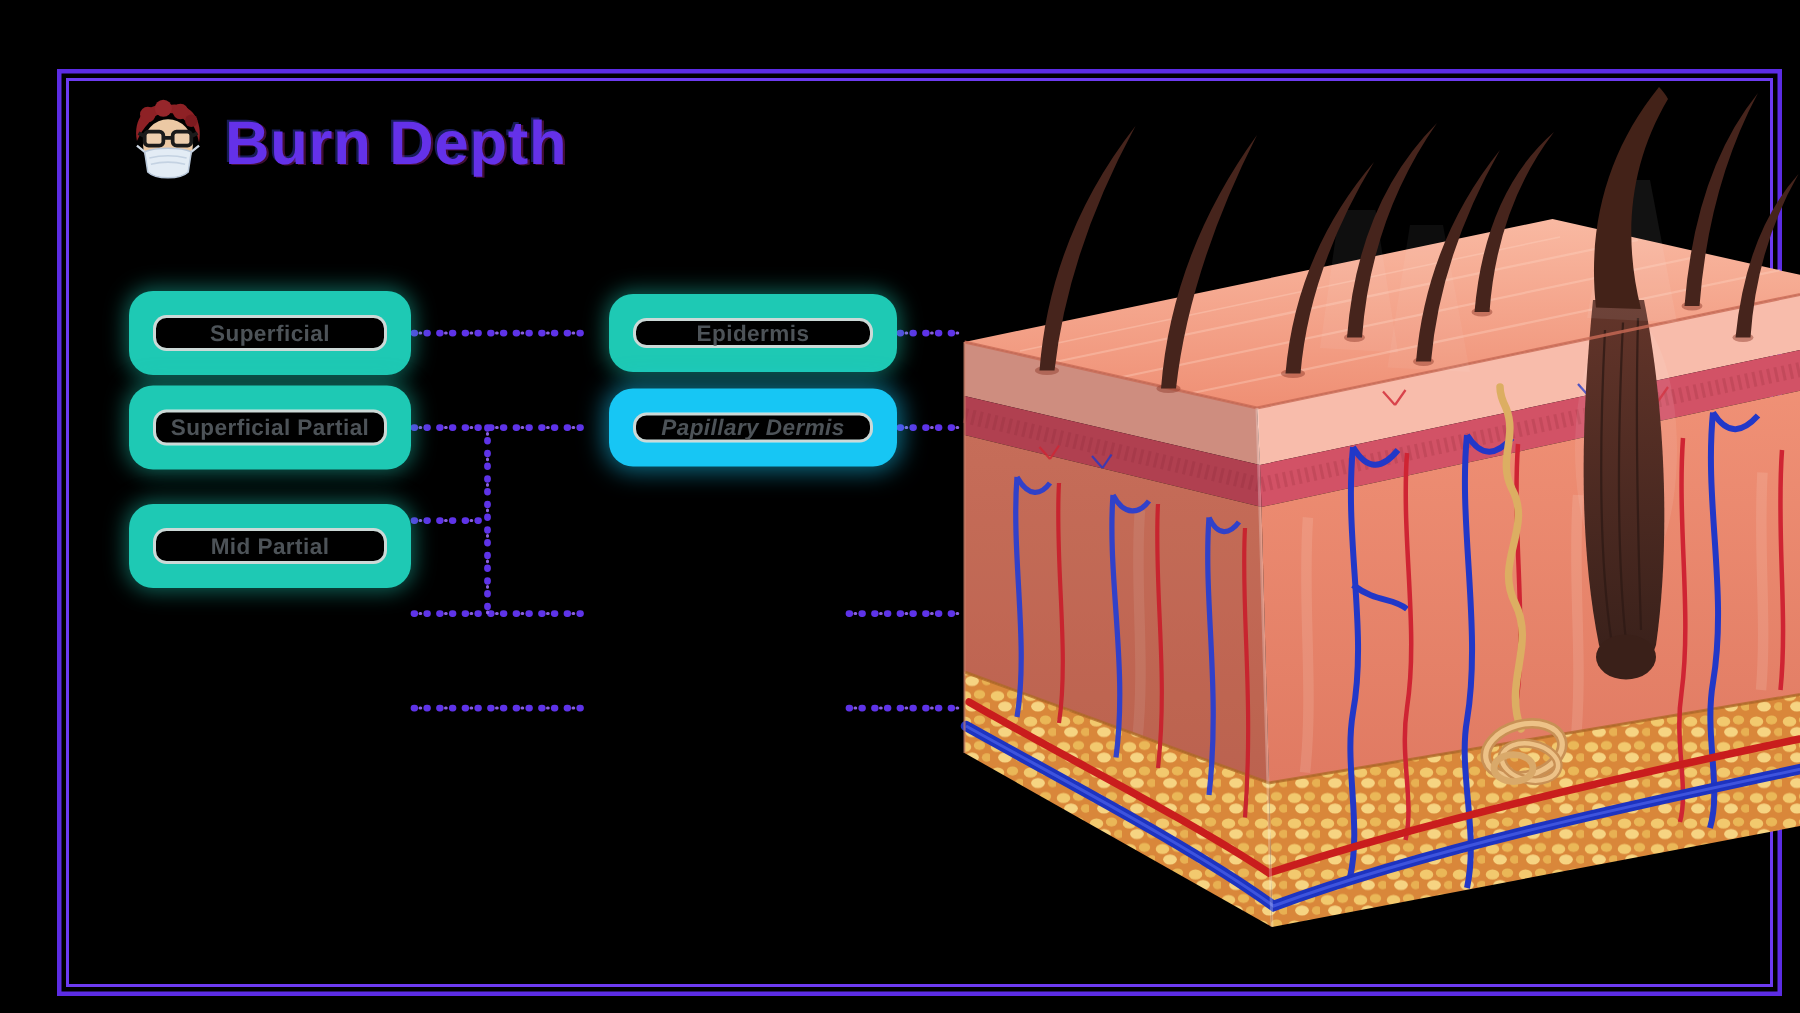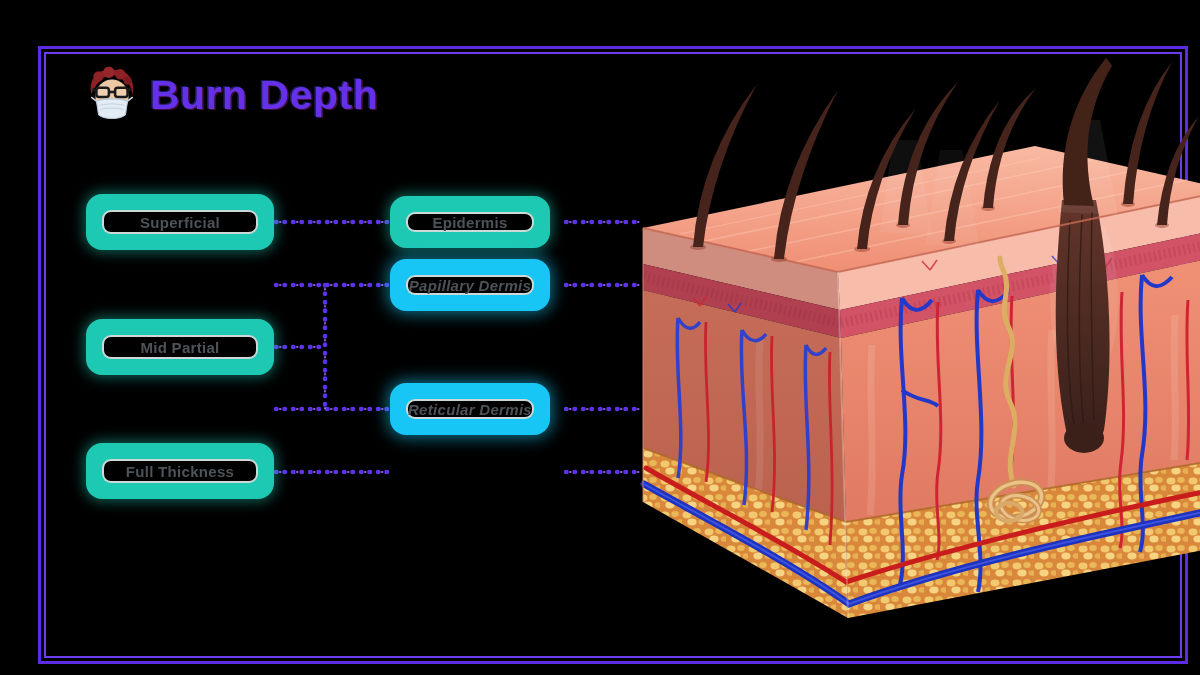--- a/index.html
+++ b/index.html
@@ -16,22 +16,22 @@
   h1.title{margin:0;font-size:41px;font-weight:700;letter-spacing:.5px;color:#6431e9;
            text-shadow:1.5px 1px 0 rgba(190,40,150,.35), -1.5px -1px 0 rgba(70,80,255,.35);}
   
   .nbox{position:absolute;border-radius:16px;padding:16px;box-sizing:border-box;z-index:4;}
   .nbox .in{width:100%;height:100%;box-sizing:border-box;border-radius:9px;background:#000;
             border:2px solid rgba(240,255,253,.85);display:flex;align-items:center;justify-content:center;}
   .nbox .in span{font-size:15px;font-weight:700;color:#4d5358;letter-spacing:.3px;white-space:nowrap;}
   .teal{background:#1ec9b4;box-shadow:0 0 14px 2px rgba(30,201,180,.5);}
   .cyan{background:#17c6f4;box-shadow:0 0 16px 3px rgba(23,198,244,.55);font-style:italic;}
   .burn{left:86px;width:188px;height:56px;}
-  .layer{left:390px;width:160px;height:52px;}
-  .b1{top:194px}.b2{top:257px}.b3{top:319px}.b4{top:381px}.b5{top:443px}
+  .layer{left:406px;width:192px;height:52px;}
+  .b1{top:194px}.b2{top:257px}.b3{top:336px}.b4{top:381px}.b5{top:443px}
   .s1{top:196px}.s2{top:259px}.s3{top:383px}.s4{top:446px}
   .connectors{position:absolute;left:0;top:0;width:1200px;height:675px;z-index:3;pointer-events:none;}
   .skin{position:absolute;left:630px;top:48px;width:570px;height:600px;z-index:2;}
 </style>
 </head>
 <body>
 
 <div class="stage">
 
   <div class="frame-outer"></div>
@@ -82,44 +82,39 @@
       <line x1="570" y1="409" x2="640" y2="409"></line>
         <line x1="570" y1="472" x2="640" y2="472"></line>
     </g>
   </svg>
 
   <div class="nbox teal burn b1">
       <div class="in">
         <span>Superficial</span>
       </div>
     </div>
+  <div class="nbox teal burn b2">
+      <div class="in">
+        <span>Superficial Partial</span>
+      </div>
+    </div>
   <div class="nbox teal burn b3">
       <div class="in">
         <span>Mid Partial</span>
       </div>
     </div>
-  <div class="nbox teal burn b5">
-      <div class="in">
-        <span>Full Thickness</span>
-      </div>
-    </div>
 
   <div class="nbox teal layer s1">
       <div class="in">
         <span>Epidermis</span>
       </div>
     </div>
   <div class="nbox cyan layer s2">
       <div class="in">
         <span>Papillary Dermis</span>
-      </div>
-    </div>
-  <div class="nbox cyan layer s3">
-      <div class="in">
-        <span>Reticular Dermis</span>
       </div>
     </div>
 
   <svg class="skin" viewBox="630 48 570 600">
     <defs>
       <linearGradient id="topG" x1="0" y1="0" x2="0" y2="1">
         <stop offset="0" stop-color="#f9b9a2"></stop>
           <stop offset="1" stop-color="#ef8f74"></stop>
       </linearGradient>
       <linearGradient id="dermL" x1="0" y1="0" x2="0" y2="1">

